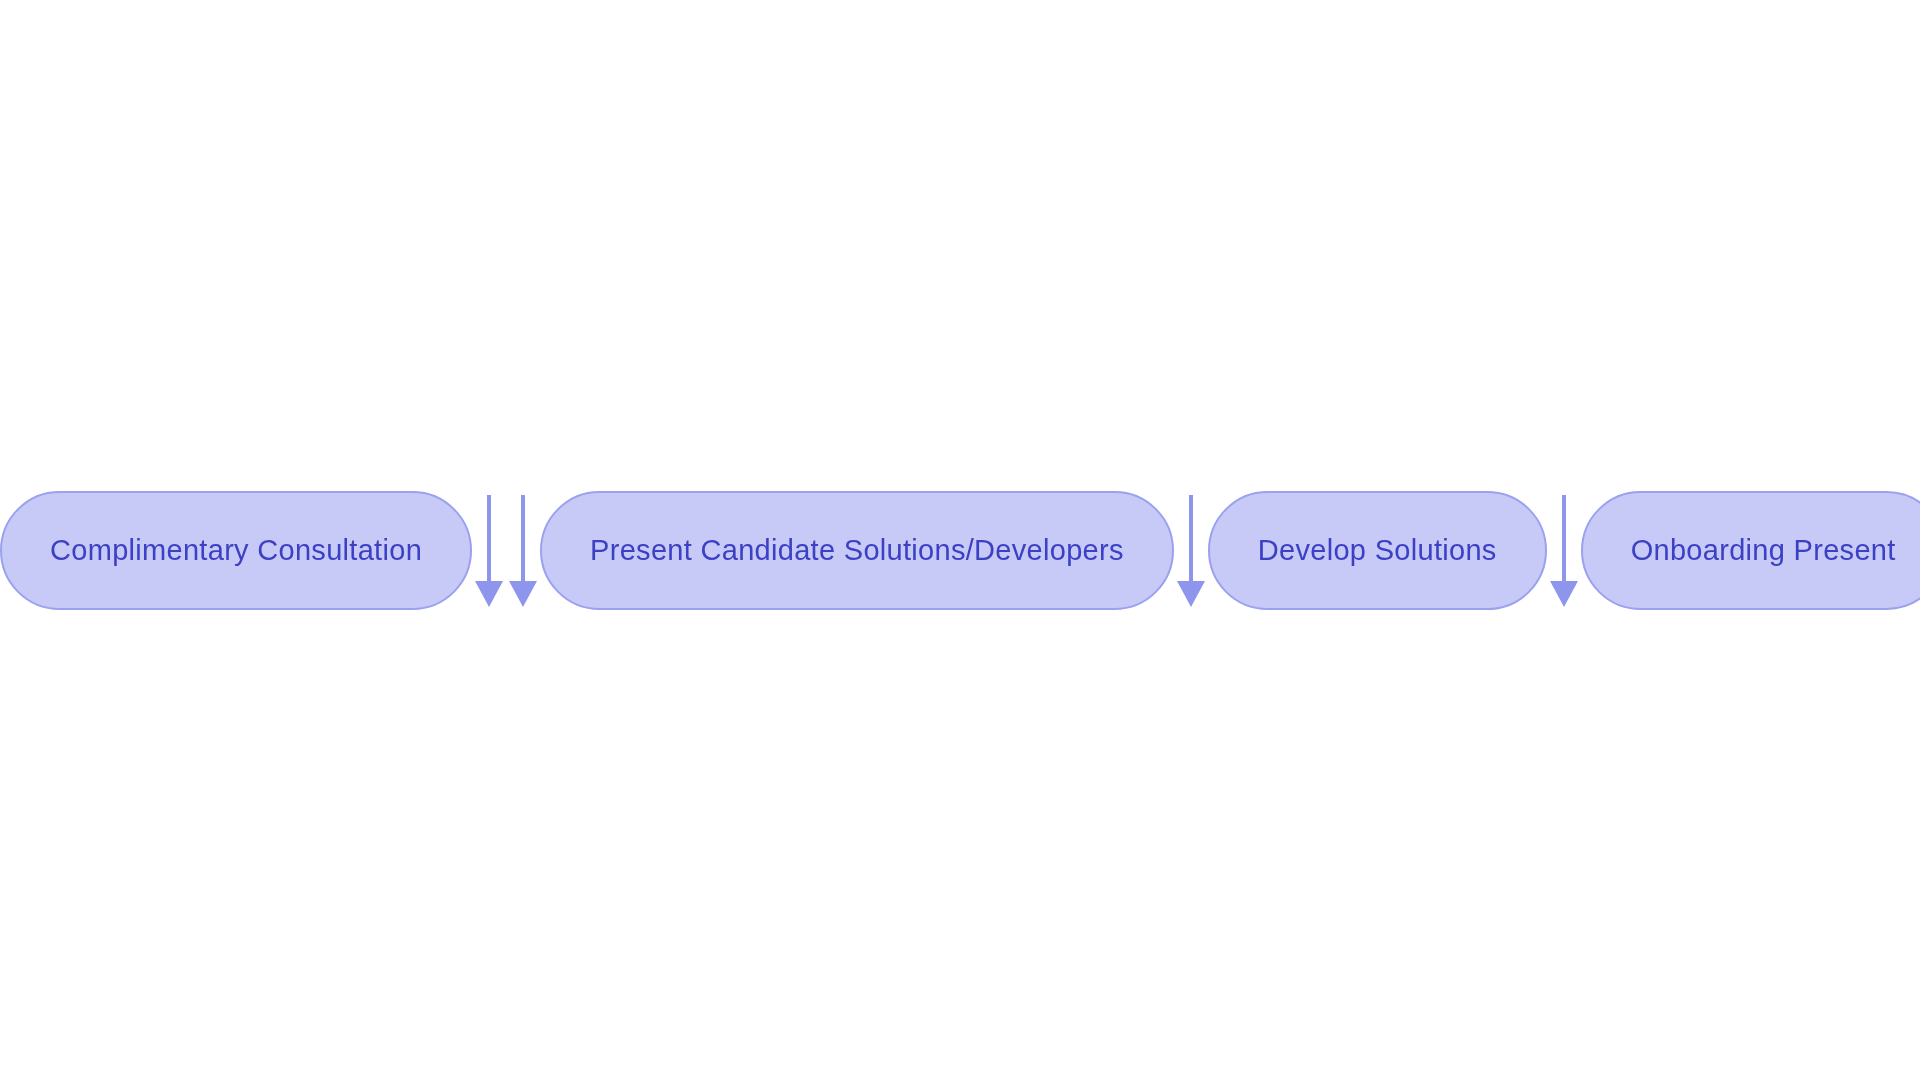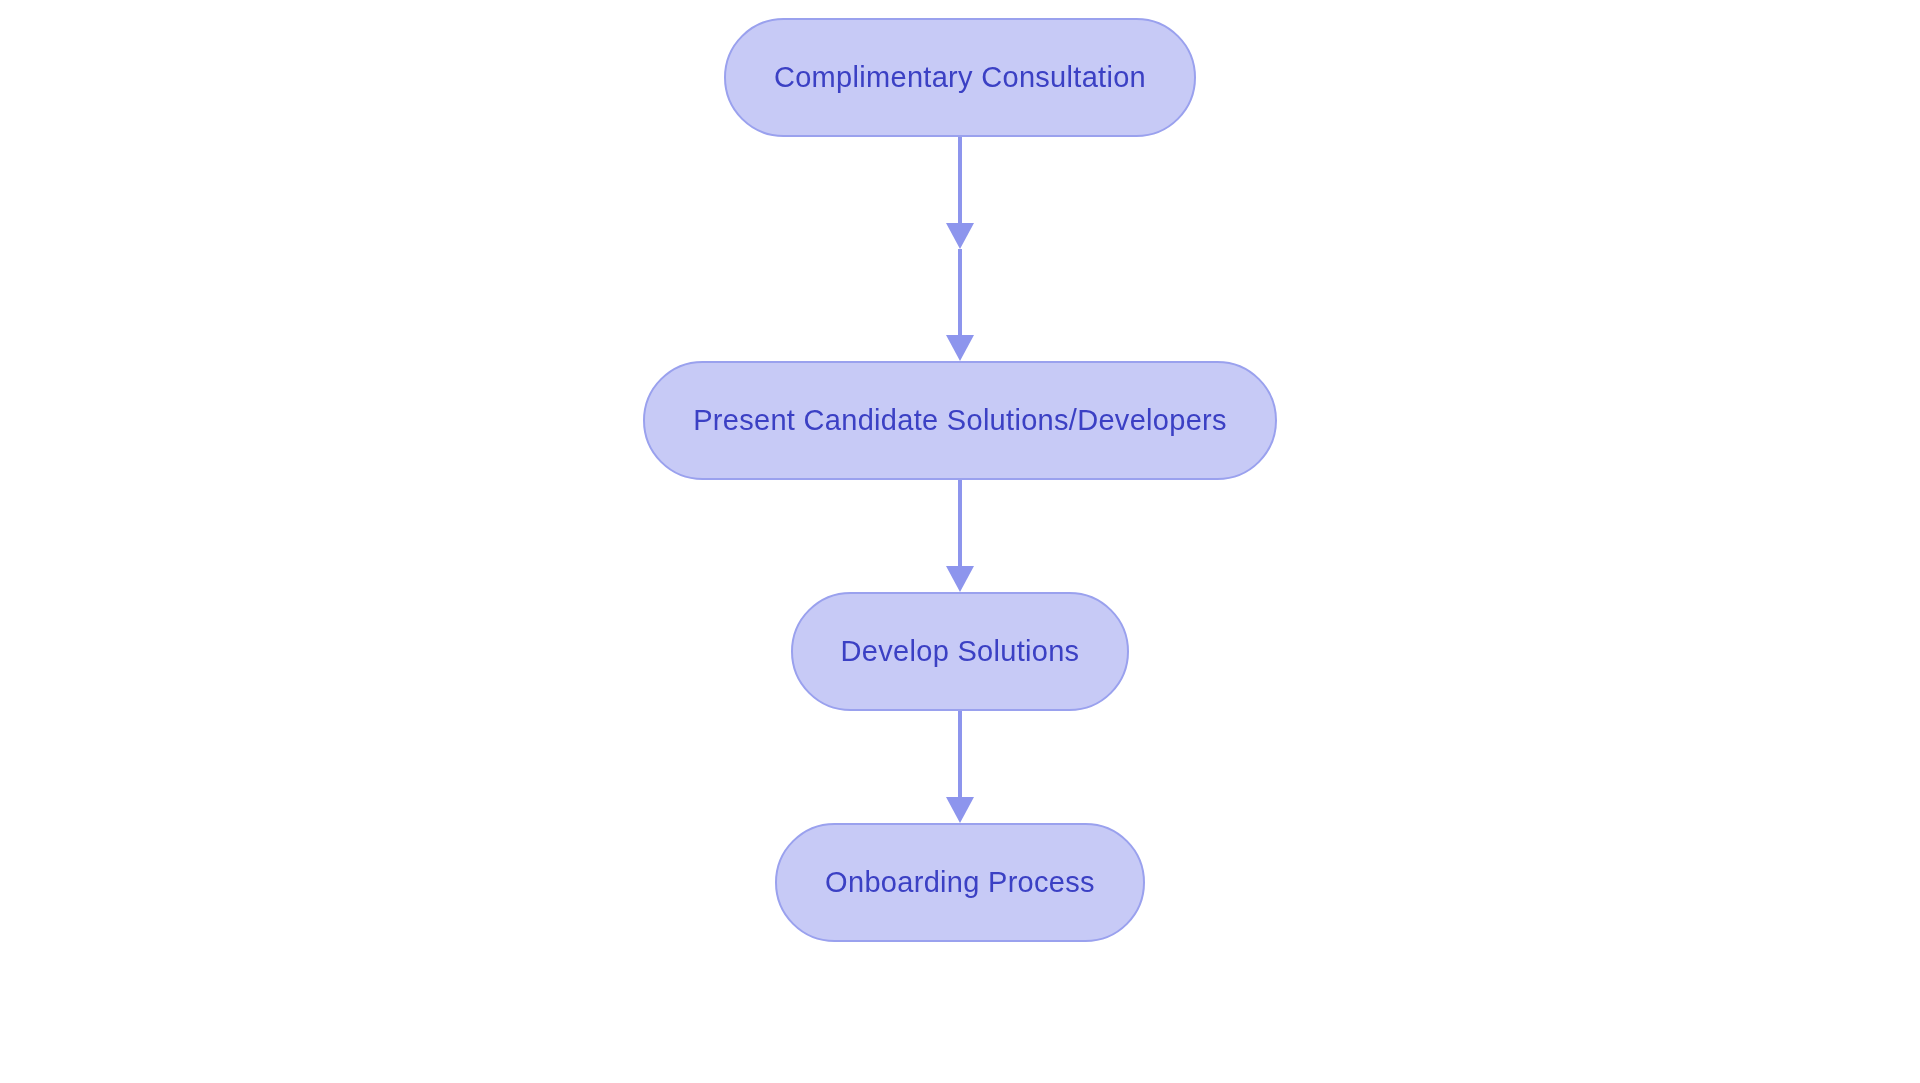--- a/index.html
+++ b/index.html
@@ -15,21 +15,21 @@
     height: 1083px;
     background: var(--bg);
     overflow: hidden;
     font-family: "Liberation Sans", sans-serif;
   }
   .flowchart {
     position: relative;
     width: 1920px;
     height: 1083px;
     display: flex;
-    flex-direction: column;
+    flex-direction: row;
     align-items: center;
     padding-top: 18px;
   }
   .node {
     height: 119px;
     border-radius: 60px;
     background: var(--node-fill);
     border: 2px solid var(--node-border);
     display: flex;
     align-items: center;
@@ -87,16 +87,16 @@
   <div class="node">
     <span class="node-label">Develop Solutions</span>
   </div>
 
   <svg class="connector" viewBox="0 0 34 112" aria-hidden="true">
     <line class="shaft" x1="17" y1="0" x2="17" y2="88"></line>
     <polygon class="head" points="3,86 31,86 17,112"></polygon>
   </svg>
 
   <div class="node">
-    <span class="node-label">Onboarding Process</span>
+    <span class="node-label">Onboarding Present</span>
   </div>
 
 </div>
 
 </body></html>

